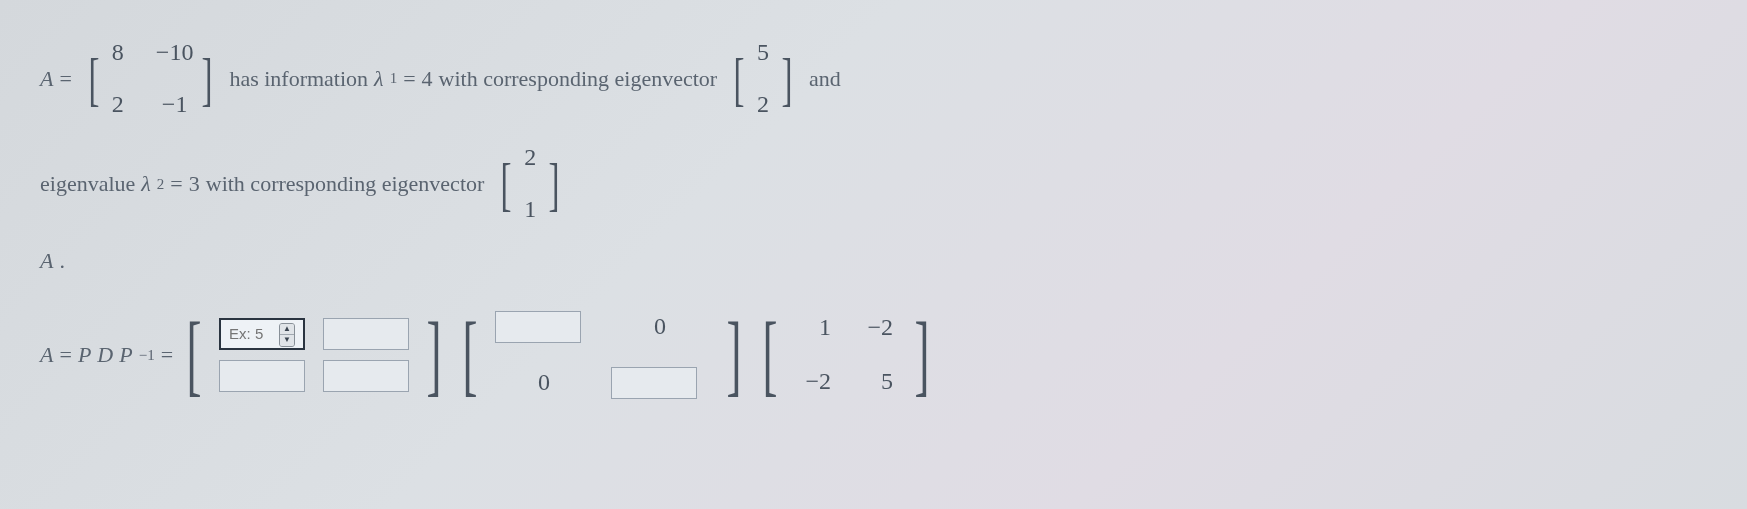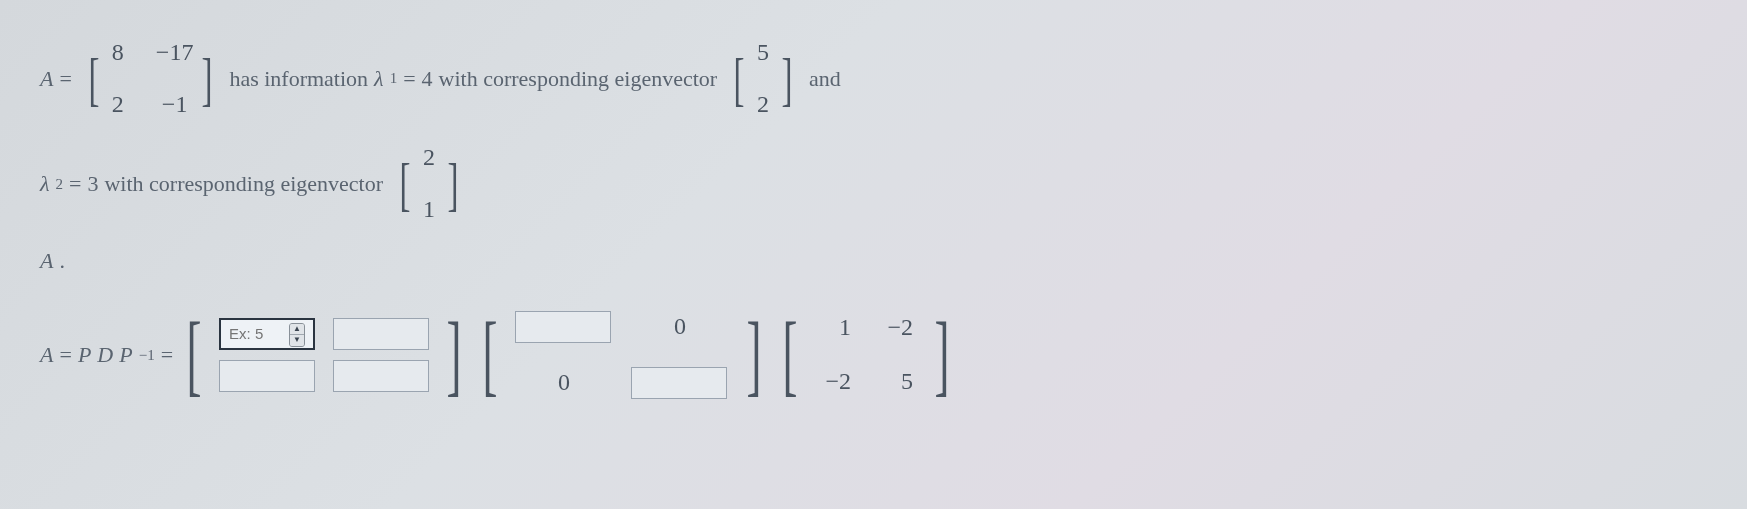--- a/index.html
+++ b/index.html
@@ -56,21 +56,21 @@
     transform: scaleX(0.5);
   }
   .input-grid {
     display: inline-grid;
     grid-template-columns: auto auto;
     gap: 10px 18px;
     align-items: center;
     padding: 0 4px;
   }
   .num-input {
-    width: 96px;
+    width: 86px;
     height: 32px;
     border: 1px solid #9aa4b0;
     background: #e6eaee;
     font-size: 15px;
     color: #6a7480;
     padding: 2px 8px;
     box-sizing: border-box;
     font-family: Arial, sans-serif;
   }
   .num-input.active {
@@ -125,21 +125,21 @@
 <div class="content">
 
   <div class="line">
     <span class="math-it">A</span>
     <span>=</span>
 
     <span class="bracket-matrix">
       <span class="bracket">[</span>
       <span class="mcells two-col">
         <span class="mcell">8</span>
-        <span class="mcell">−17</span>
+        <span class="mcell">−10</span>
         <span class="mcell">2</span>
         <span class="mcell">−1</span>
       </span>
       <span class="bracket">]</span>
     </span>
 
     <span>has information</span>
     <span class="math-it">λ</span>
       <span class="sub">1</span>
     <span>=</span>
@@ -152,20 +152,21 @@
         <span class="mcell">5</span>
         <span class="mcell">2</span>
       </span>
       <span class="bracket">]</span>
     </span>
 
     <span>and</span>
   </div>
 
   <div class="line">
+    <span>eigenvalue</span>
     <span class="math-it">λ</span>
       <span class="sub">2</span>
     <span>=</span>
     <span>3</span>
     <span>with corresponding eigenvector</span>
 
     <span class="bracket-matrix">
       <span class="bracket">[</span>
       <span class="mcells one-col">
         <span class="mcell">2</span>

